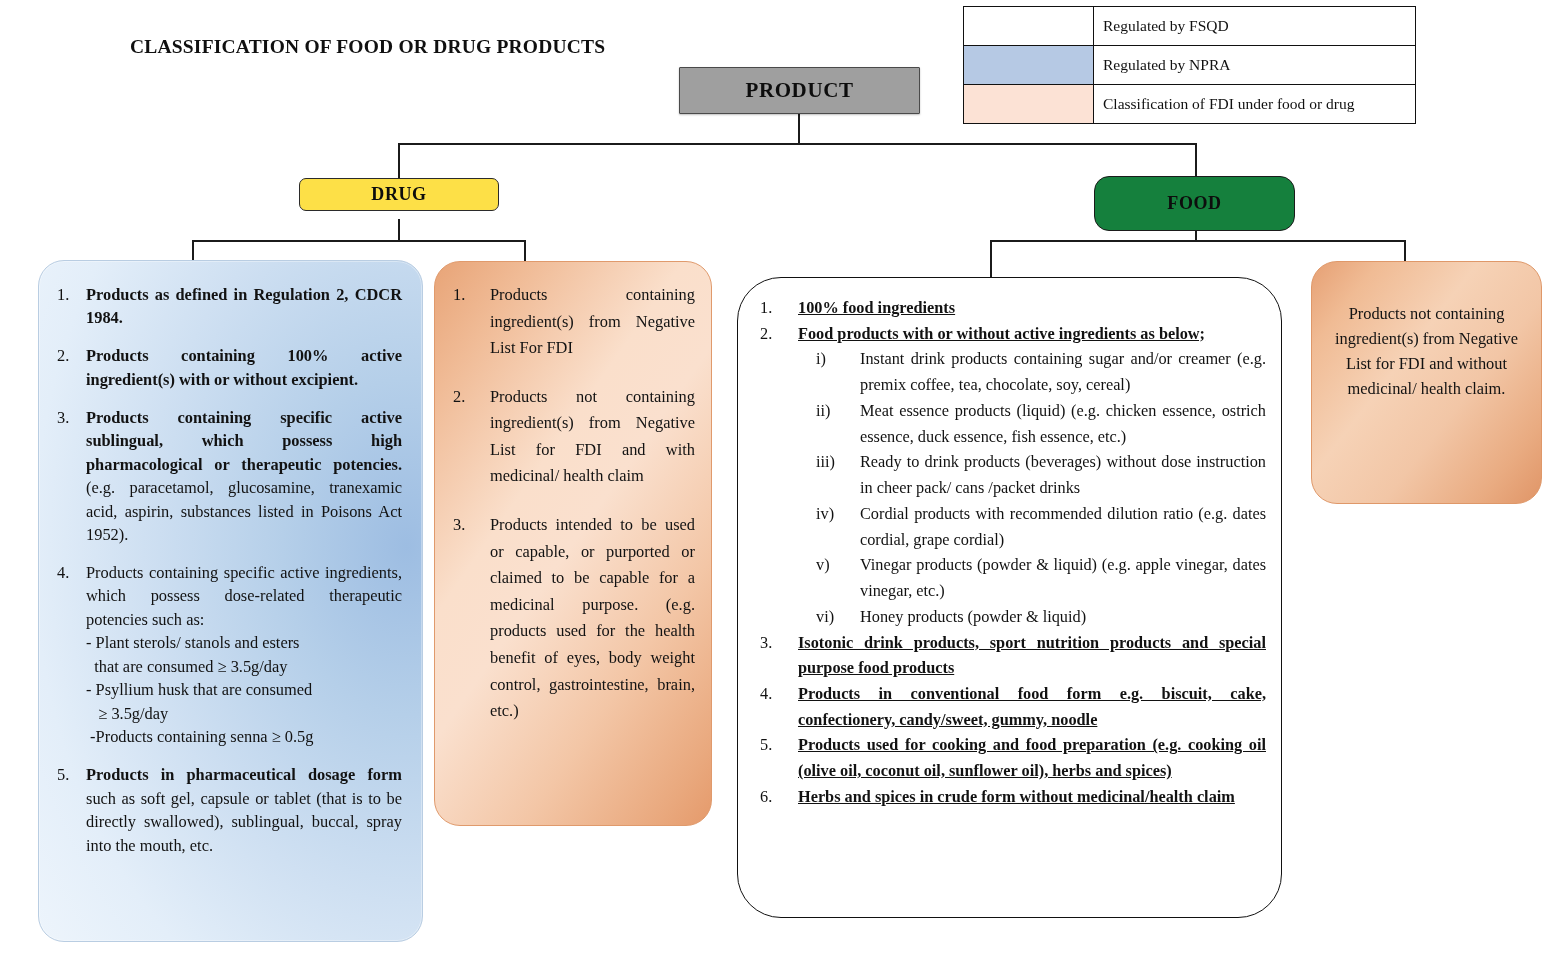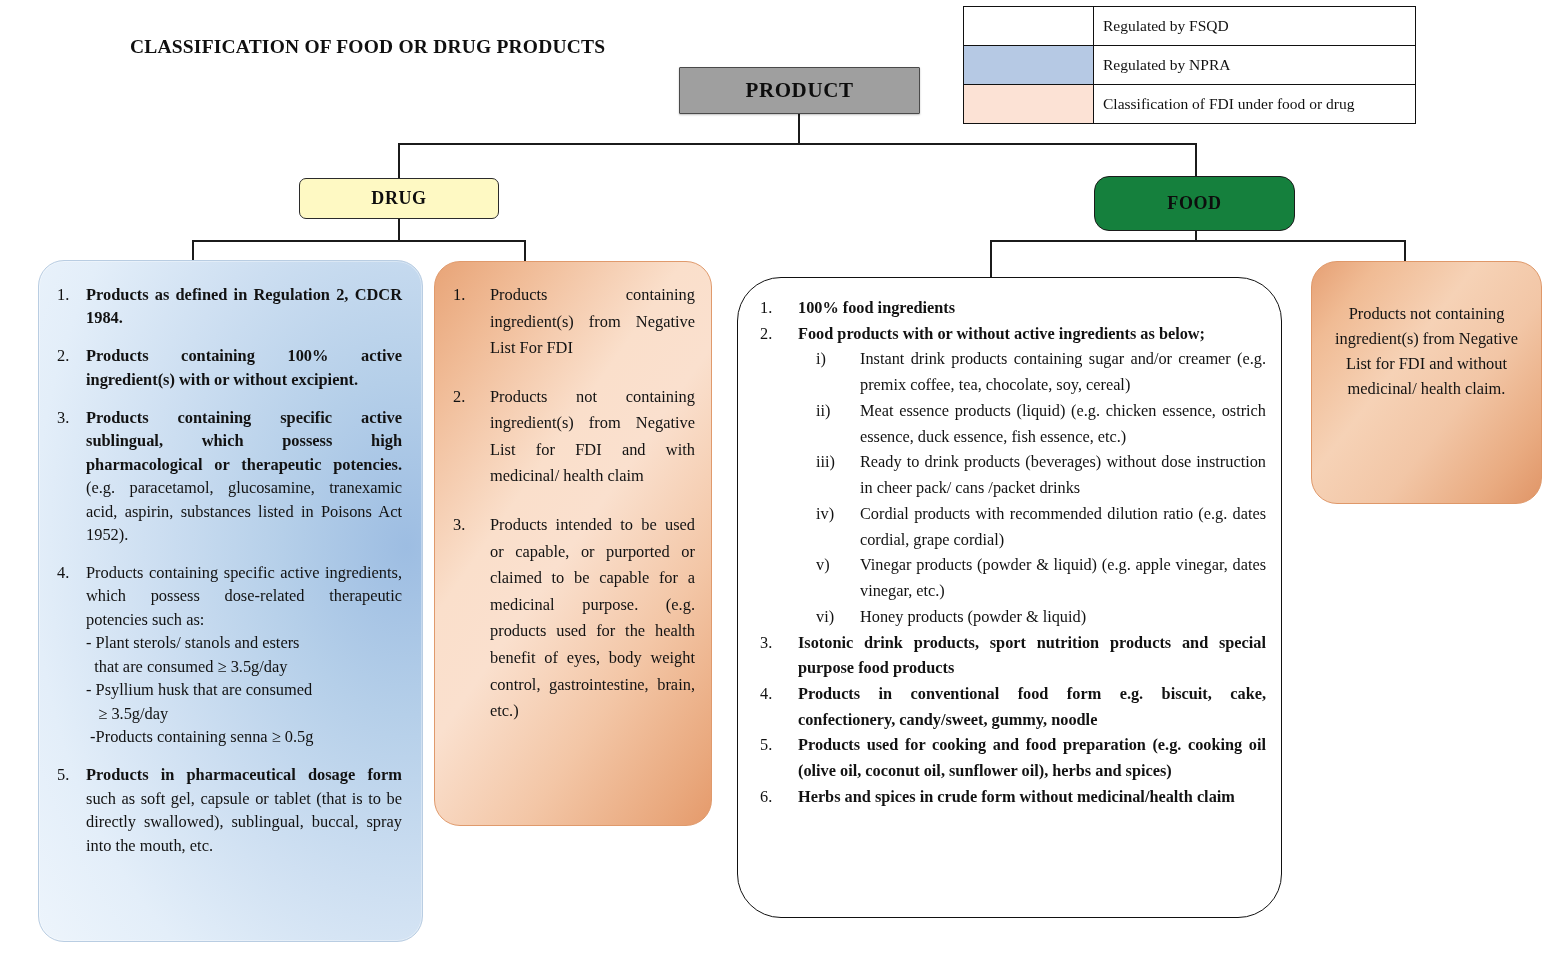--- a/index.html
+++ b/index.html
@@ -43,22 +43,22 @@
     font-weight:bold;letter-spacing:.6px;
     color:#0d0d0d;
   }
   .node-product{
     left:679px;top:67px;width:241px;height:47px;
     background:#9f9f9f;border:1.6px solid #4a4a4a;border-radius:1px;
     font-size:21px;
     box-shadow:0 1px 2px rgba(0,0,0,.25);
   }
   .node-drug{
-    left:299px;top:178px;width:200px;height:41px;
-    background:#fef9c3;border:1.4px solid #2b2b2b;border-radius:7px;
+    left:299px;top:178px;width:200px;height:33px;
+    background:#fde047;border:1.4px solid #2b2b2b;border-radius:7px;
     font-size:18px;
   }
   .node-food{
     left:1094px;top:176px;width:201px;height:55px;
     background:#15803d;border:1.4px solid #1b1b1b;border-radius:15px;
     font-size:18px;
   }
 
   
   .ln{position:absolute;background:#1b1b1b;}
@@ -128,21 +128,21 @@
   }
   .lst-orange > li:last-child{margin-bottom:0;}
   .lst-orange > li > .num{position:absolute;left:4px;top:0;}
 
   .lst-white{font-size:16.3px;line-height:1.58;}
   .lst-white > li{
     position:relative;padding-left:44px;margin-bottom:0px;
     text-align:justify;
   }
   .lst-white > li > .num{position:absolute;left:6px;top:0;}
-  .lst-white b{font-weight:bold;}
+  .lst-white b{font-weight:bold;text-decoration:underline;}
 
   .lst-roman{font-size:16.3px;line-height:1.58;margin-top:0;}
   .lst-roman > li{
     position:relative;padding-left:62px;text-align:justify;
   }
   .lst-roman > li > .num{position:absolute;left:18px;top:0;}
 
   .ptxt{font-size:16.4px;line-height:1.52;}
 </style>
 </head>

